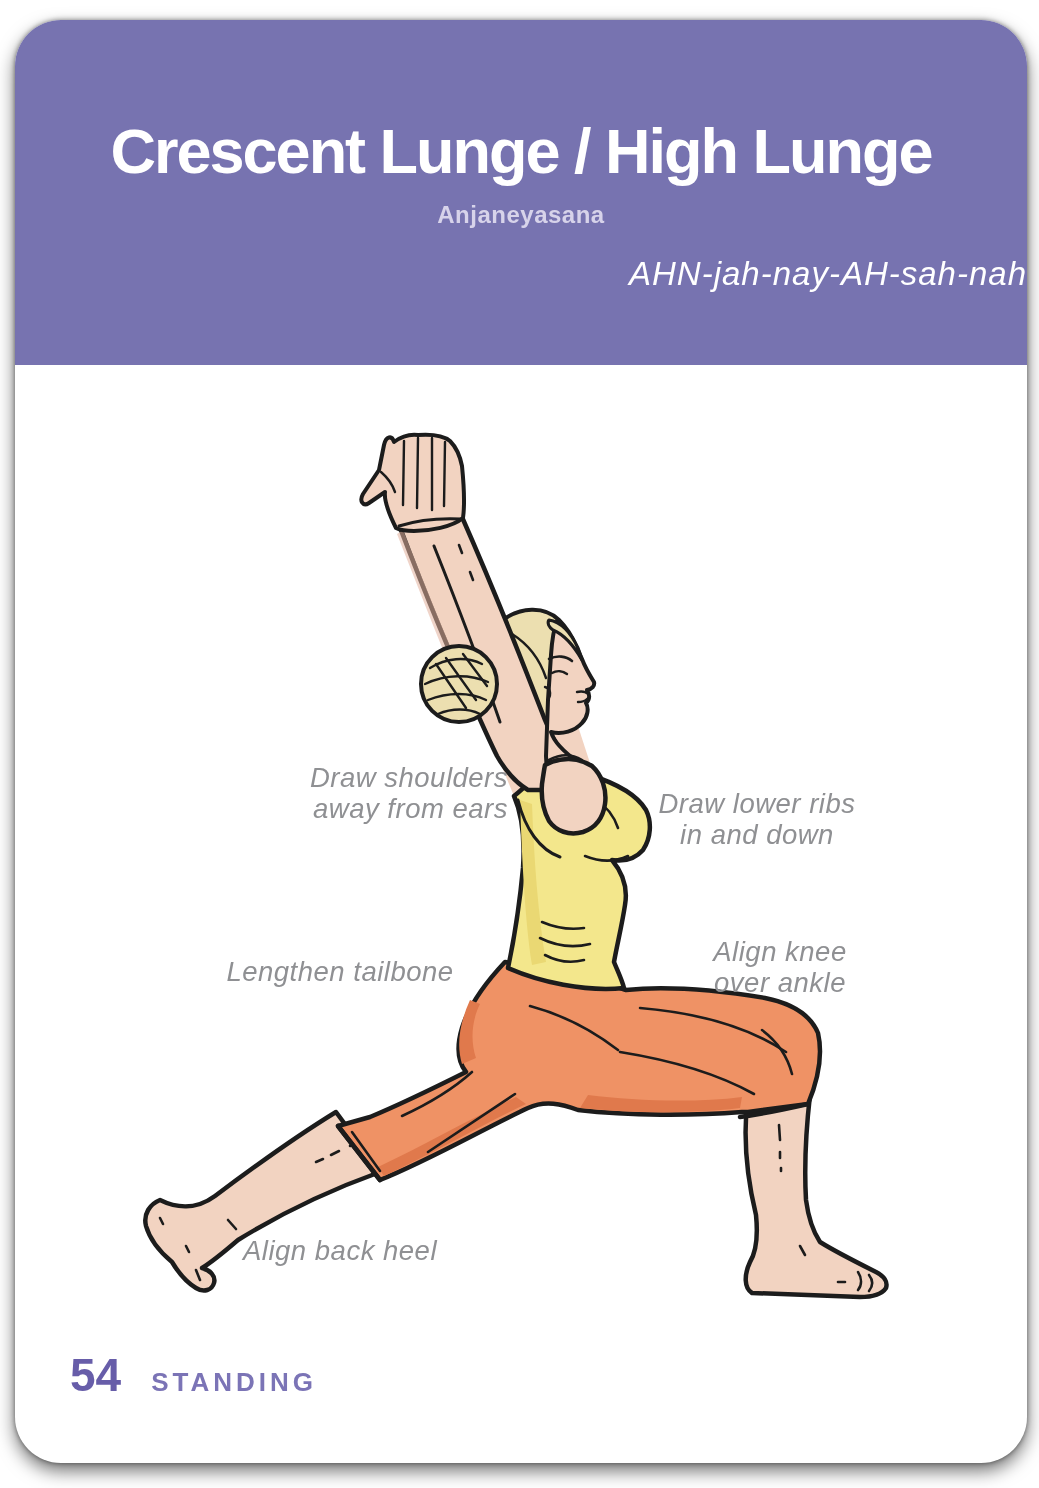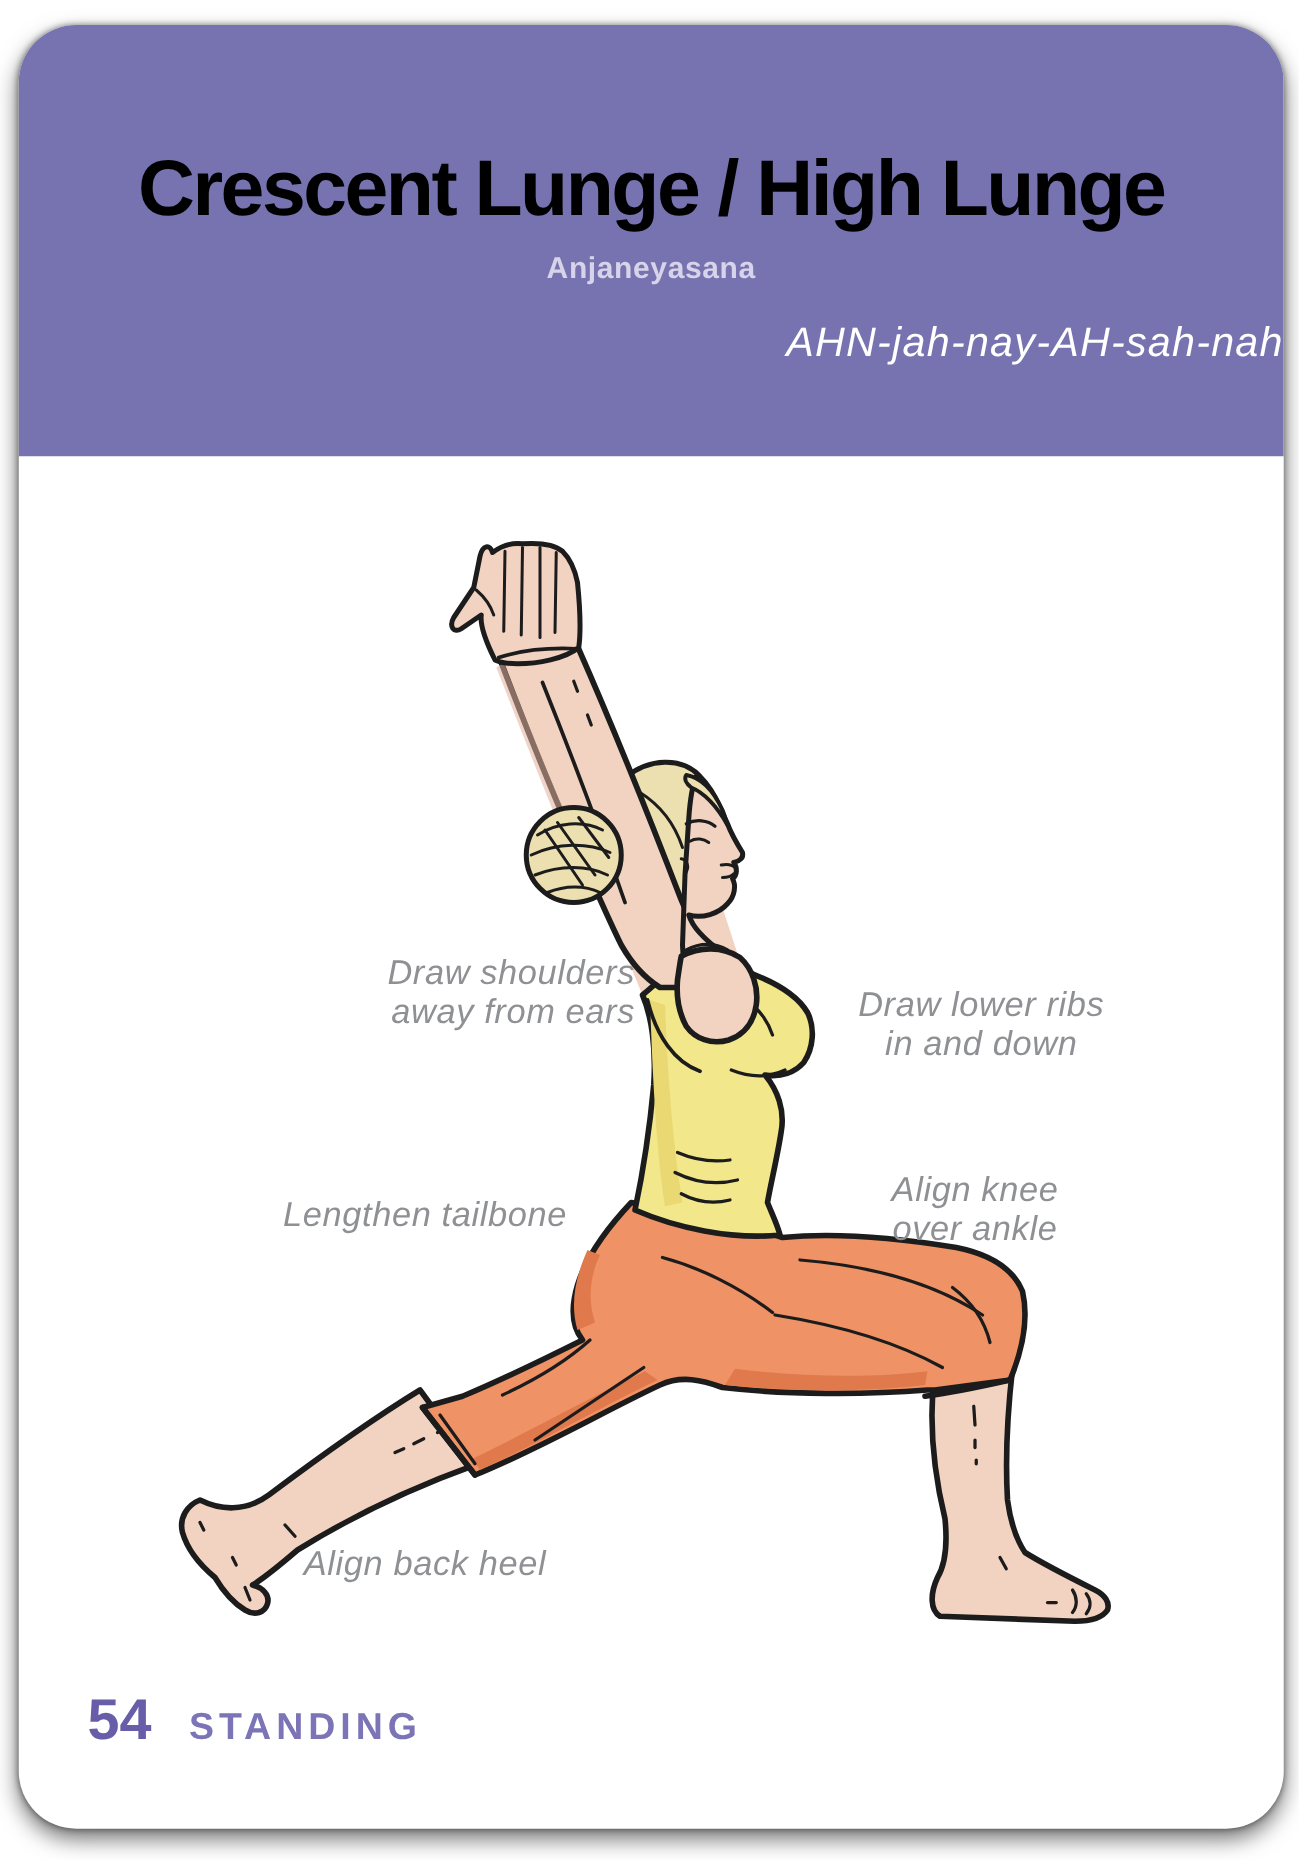--- a/index.html
+++ b/index.html
@@ -3,35 +3,35 @@
 <meta charset="utf-8">
 <style>
   html,body{margin:0;padding:0;background:#ffffff;}
   body{width:1039px;height:1488px;position:relative;overflow:hidden;
        font-family:"Liberation Sans", sans-serif;}
   .card{position:absolute;left:15px;top:20px;width:1012px;height:1443px;
         background:#ffffff;border-radius:46px;overflow:hidden;
         box-shadow:0 8px 18px rgba(0,0,0,0.55), 0 0 5px rgba(0,0,0,0.45);}
   .header{position:absolute;left:0;top:0;width:100%;height:345px;background:#7773b0;}
   .title{position:absolute;left:0;top:100px;width:100%;text-align:center;
-         color:#000000;font-size:63px;font-weight:800;letter-spacing:-2px;line-height:1;}
+         color:#ffffff;font-size:63px;font-weight:800;letter-spacing:-2px;line-height:1;}
   .sanskrit{position:absolute;left:0;top:183px;width:100%;text-align:center;
          color:#d7d3ea;font-size:24px;font-weight:700;letter-spacing:0.5px;line-height:1;}
   .pron{position:absolute;left:0;top:237px;width:100%;text-align:right;
          color:#ffffff;font-size:33px;font-style:italic;font-weight:400;
          letter-spacing:1px;line-height:1;}
   .figure-svg{position:absolute;left:-15px;top:-20px;width:1039px;height:1488px;}
   .note{position:absolute;color:#8f9093;font-size:27.5px;font-style:italic;
         line-height:31px;letter-spacing:0.5px;}
   .note .ln{display:block;}
   .note-center{text-align:center;}
   .footer{position:absolute;left:55px;top:1332px;display:flex;
           align-items:baseline;gap:30px;}
   .page-num{color:#675da9;font-size:46px;font-weight:800;line-height:1;}
-  .category{color:#7b74b6;font-size:30px;font-weight:700;letter-spacing:4px;line-height:1;}
+  .category{color:#7b74b6;font-size:26px;font-weight:700;letter-spacing:4px;line-height:1;}
 </style>
 </head>
 <body>
 
 <div class="card">
 
   <div class="header">
     <div class="title">Crescent Lunge / High Lunge</div>
     <div class="sanskrit">Anjaneyasana</div>
     <div class="pron">AHN-jah-nay-AH-sah-nah</div>
@@ -179,21 +179,21 @@
       </g>
 
     </g>
   </svg>
 
   <div class="note note-center" style="left:193px;top:742px;width:300px;text-align:right;">
     <span class="ln">Draw shoulders</span>
     <span class="ln">away from ears</span>
   </div>
 
-  <div class="note note-center" style="left:630px;top:768px;width:280px;">
+  <div class="note note-center" style="left:602px;top:768px;width:280px;">
     <span class="ln">Draw lower ribs</span>
     <span class="ln">in and down</span>
   </div>
 
   <div class="note note-center" style="left:165px;top:936px;width:320px;">
     <span class="ln">Lengthen tailbone</span>
   </div>
 
   <div class="note note-center" style="left:645px;top:916px;width:240px;">
     <span class="ln">Align knee</span>

